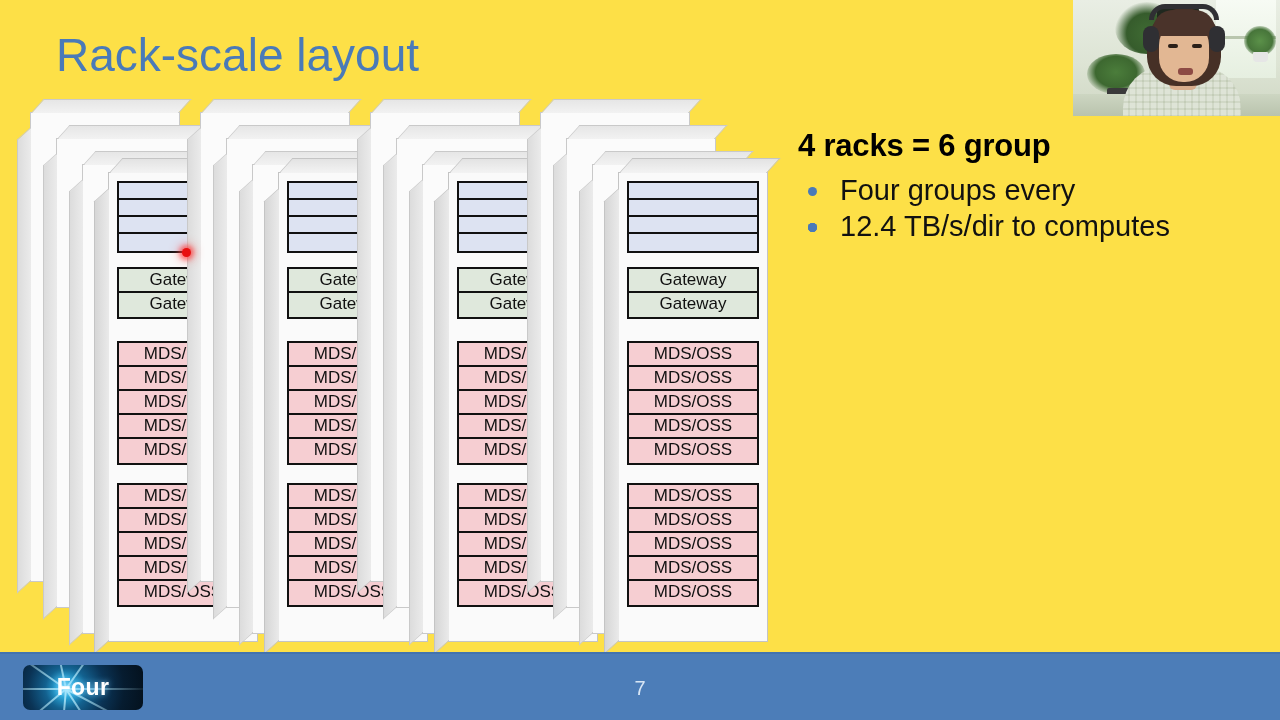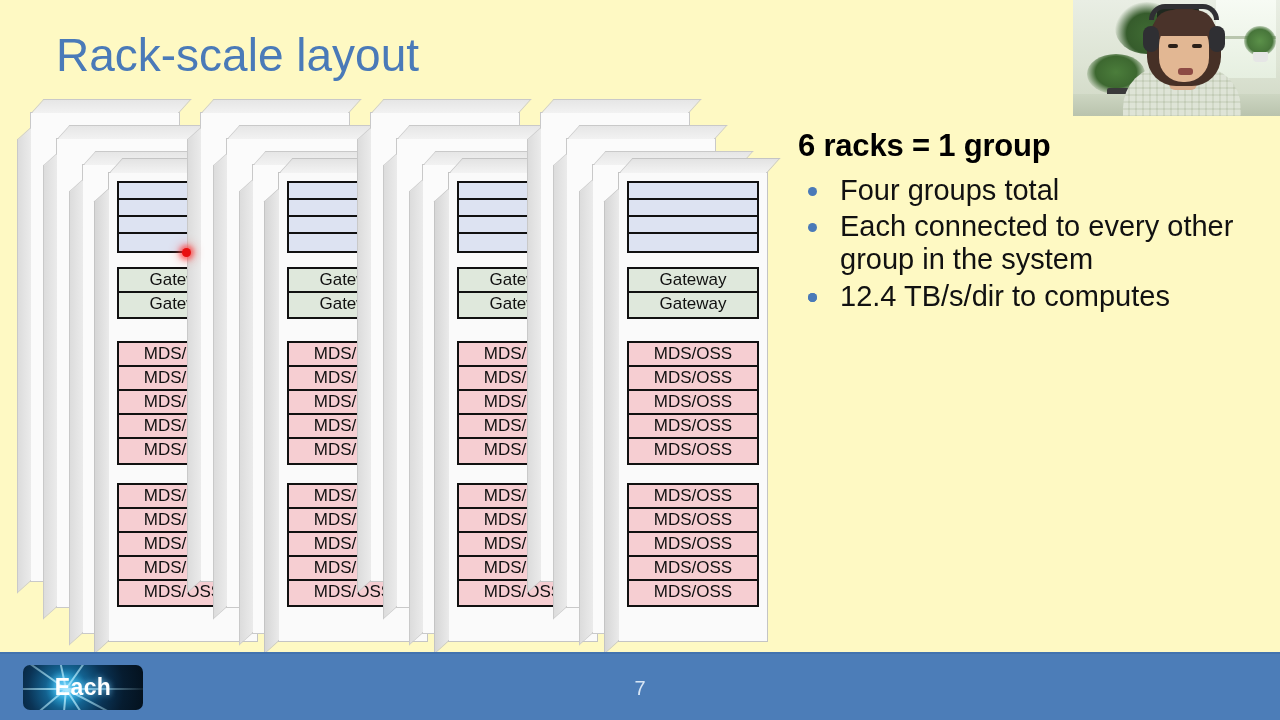--- a/index.html
+++ b/index.html
@@ -1,21 +1,21 @@
 <!DOCTYPE html>
 <html><head>
 <meta charset="utf-8">
 <style>
   html,body{margin:0;padding:0;}
   body{
     width:1280px;height:720px;overflow:hidden;position:relative;
     background:#ffffff;
     font-family:"Liberation Sans","DejaVu Sans",sans-serif;
   }
-  .slide{position:absolute;inset:0;background:#fef9c3;}
+  .slide{position:absolute;inset:0;background:#fde047;}
 
   
   .title{
     position:absolute;left:56px;top:32px;
     font-size:46px;line-height:1.0;
     color:#4a7ab8;font-weight:400;letter-spacing:0px;
     white-space:nowrap;
   }
 
   
@@ -354,43 +354,43 @@
               <div class="unit" style="background: rgb(246, 206, 210);">MDS/OSS</div>
               <div class="unit" style="background: rgb(246, 206, 210);">MDS/OSS</div>
             </div>
           </div>
         </div>
       </div>
       <div class="laser" style="left: 152px; top: 136px; background: rgb(232, 16, 16);"></div>
     </div>
 
   <div class="textcol">
-    <div class="headline">6 racks = 1 group</div>
+    <div class="headline">4 racks = 6 group</div>
     <ul class="bullets" id="bullets">
-        <li class="bullet"><span class="dot" style="background: rgb(74, 122, 184);"></span><span>Four groups total</span></li>
-        <li class="bullet"><span class="dot" style="background: rgb(74, 122, 184);"></span><span>Each connected to every other group in the system</span></li>
+        <li class="bullet"><span class="dot" style="background: rgb(74, 122, 184);"></span><span>Four groups every</span></li>
+        <li class="bullet"><span class="dot" style="background: rgb(74, 122, 184);"></span></li>
         <li class="bullet"><span class="dot" style="background: rgb(74, 122, 184);"></span></li>
         <li class="bullet"><span class="dot" style="background: rgb(74, 122, 184);"></span><span>12.4 TB/s/dir to computes</span></li>
       </ul>
   </div>
 
   <div class="footer">
     <div class="pagenum">7</div>
 
     <div class="nersc-logo">
       <div class="ray" style="transform:rotate(0deg)"></div>
       <div class="ray" style="transform:rotate(28deg)"></div>
       <div class="ray" style="transform:rotate(57deg)"></div>
       <div class="ray" style="transform:rotate(95deg)"></div>
       <div class="ray" style="transform:rotate(140deg)"></div>
       <div class="ray" style="transform:rotate(180deg)"></div>
       <div class="ray" style="transform:rotate(215deg)"></div>
       <div class="ray" style="transform:rotate(258deg)"></div>
       <div class="ray" style="transform:rotate(305deg)"></div>
-      <div class="txt">Each</div>
+      <div class="txt">Four</div>
     </div>
 
   </div>
 
   <div class="webcam">
     <div class="wc-wall"></div>
     <div class="wc-window"></div>
     <div class="wc-winframe"></div>
     <div class="wc-plantA"></div>
     <div class="wc-dark"></div>

